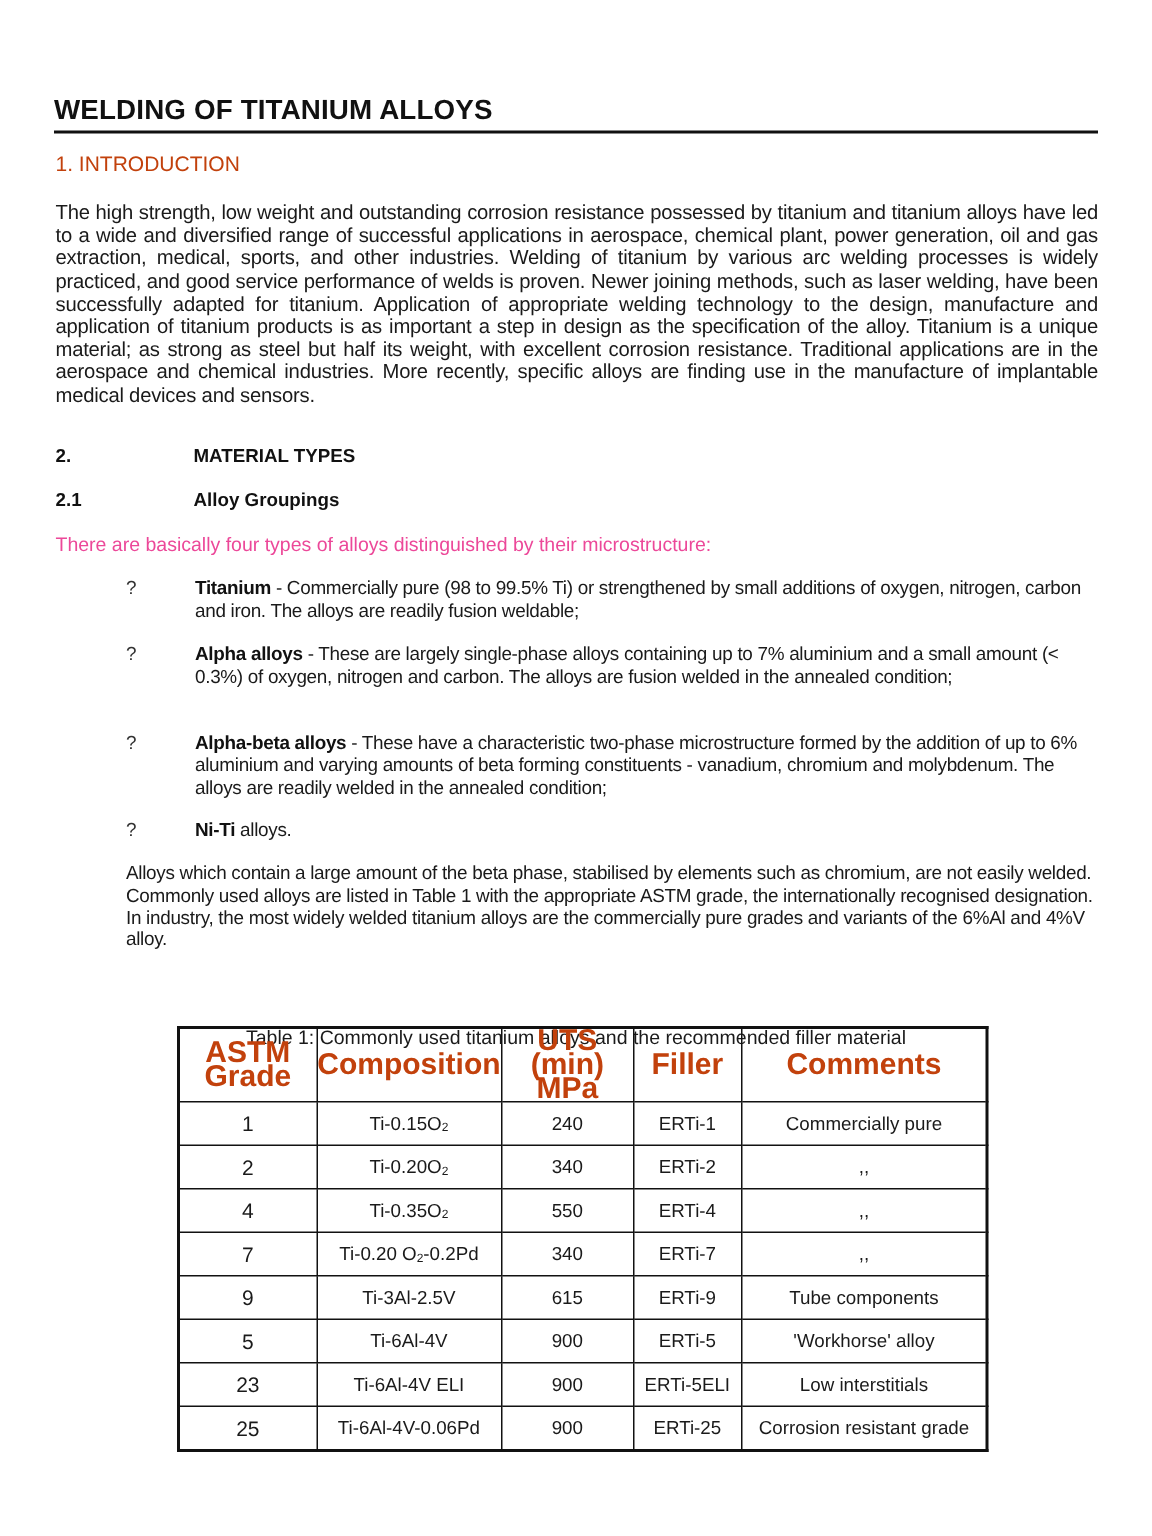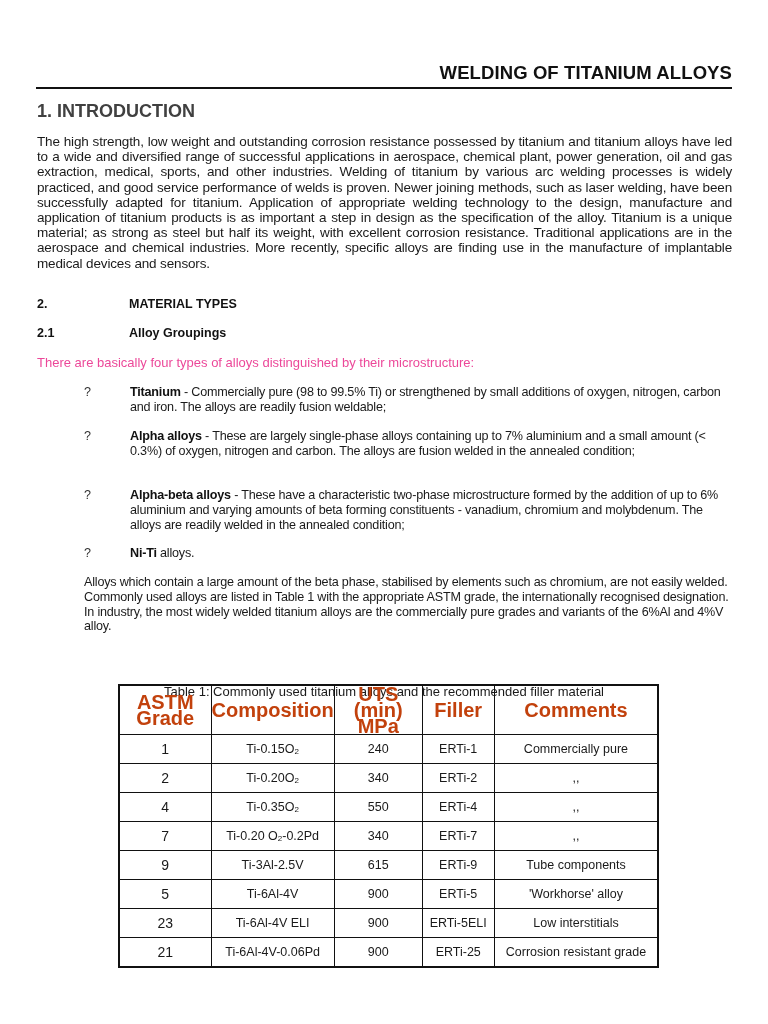--- a/index.html
+++ b/index.html
@@ -1,25 +1,25 @@
 <!DOCTYPE html>
 <html><head>
 <meta charset="utf-8">
 <style>
   html, body { margin: 0; padding: 0; background: #ffffff; }
   body { width: 768px; height: 1024px; position: relative; overflow: hidden;
          font-family: "Liberation Sans", sans-serif; color: #1a1a1a; }
   .page { position: absolute; left: 0; top: 0; width: 768px; height: 1024px; }
 
-  .title { position: absolute; left: 36px; width: 696px; top: 62px; text-align: right;
+  .title { position: absolute; left: 36px; width: 696px; top: 62px; text-align: left;
            font-weight: bold; font-size: 18.5px; letter-spacing: 0.1px; color: #111; }
   .title-rule { position: absolute; left: 36px; width: 696px; top: 87px; height: 0;
                 border-top: 2.5px solid #111; }
 
-  .h1 { position: absolute; left: 37px; top: 101px; font-weight: bold; font-size: 18px; color: #404040; }
+  .h1 { position: absolute; left: 37px; top: 101px; font-weight: normal; font-size: 14px; color: #c2410c; }
 
   .intro { position: absolute; left: 37px; top: 134px; width: 695px; font-size: 13.5px;
            line-height: 15.2px; text-align: justify; letter-spacing: -0.15px; color: #1a1a1a; }
 
   .h2 { position: absolute; top: 297px; left: 37px; font-weight: bold; font-size: 12.5px; color: #111; }
   .h2 .num, .h3 .num { display: inline-block; width: 92px; }
   .h3 { position: absolute; top: 326px; left: 37px; font-weight: bold; font-size: 12.5px; color: #111; }
 
   .lead { position: absolute; top: 355px; left: 37px; font-size: 13px; color: #ec4899; }
 
@@ -154,21 +154,21 @@
           <td class="sm">'Workhorse' alloy</td>
         </tr>
         <tr>
           <td class="big">23</td>
           <td class="sm"><span>Ti-6Al-4V ELI</span><sub></sub><span></span></td>
           <td class="sm">900</td>
           <td class="sm">ERTi-5ELI</td>
           <td class="sm">Low interstitials</td>
         </tr>
         <tr>
-          <td class="big">21</td>
+          <td class="big">25</td>
           <td class="sm"><span>Ti-6Al-4V-0.06Pd</span><sub></sub><span></span></td>
           <td class="sm">900</td>
           <td class="sm">ERTi-25</td>
           <td class="sm">Corrosion resistant grade</td>
         </tr>
       </tbody>
   </table>
 
 </div>
 

